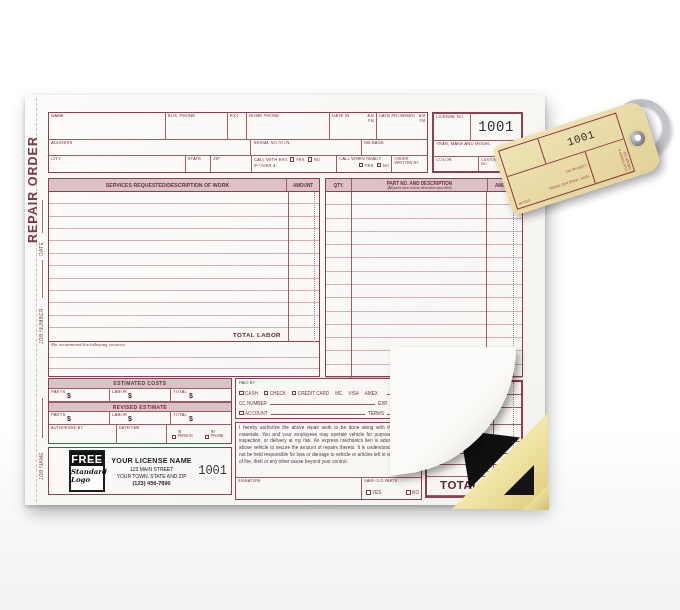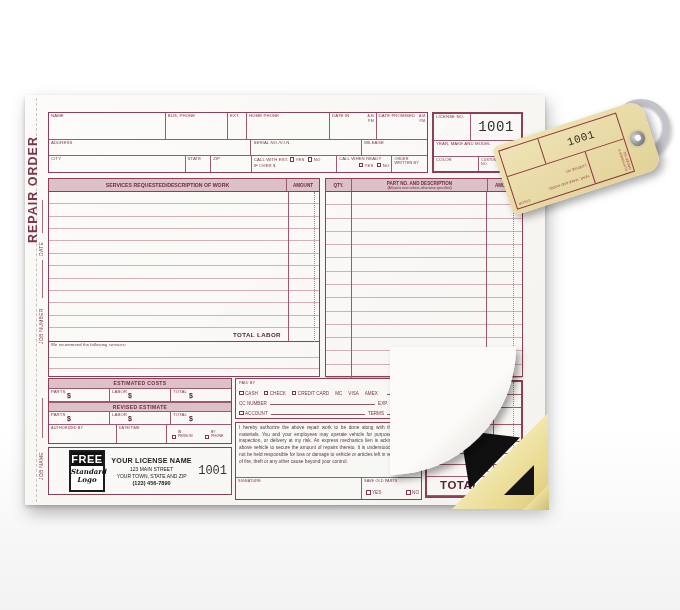--- a/index.html
+++ b/index.html
@@ -73,21 +73,21 @@
   .costrow{display:flex;height:14px;border-bottom:1px solid var(--ml);}
   .costrow .cell{flex:1;}
   .dollar{font-size:7px;font-weight:700;color:#4f2530;position:absolute;left:18px;top:3px;}
   .authrow{display:flex;flex:1;}
   .stack{font-size:3.5px;color:var(--txt);display:inline-block;vertical-align:middle;line-height:1.1;margin-right:3px;}
 
   
   .logorow{left:23px;top:352px;width:184px;height:48px;display:flex;align-items:center;}
   .freebox{width:36px;height:42px;border:2px solid #1c1c1c;background:#fff;margin-left:20px;flex:none;display:flex;flex-direction:column;}
   .freetop{background:#111;color:#fff;font-weight:700;font-size:11px;text-align:center;line-height:1.3;letter-spacing:.5px;}
-  .script{font-family:"DejaVu Serif",serif;font-style:italic;font-weight:700;font-size:7px;text-align:center;line-height:1.15;color:#111;padding-top:2px;}
+  .script{font-family:"DejaVu Serif",serif;font-style:italic;font-weight:700;font-size:7px;text-align:left;line-height:1.15;color:#111;padding-top:2px;}
   .cotext{flex:1;text-align:center;color:#201d1d;}
   .coname{font-size:7.2px;font-weight:700;letter-spacing:.2px;}
   .coaddr{font-size:5px;margin-top:1px;}
   .cophone{font-size:5.6px;font-weight:700;margin-top:1px;}
   .conum{font-size:12px;color:#333;margin-right:4px;}
 
   
   .paid{left:210px;top:283px;width:187px;height:41px;padding:1px 3px;}
   .payline{display:flex;align-items:flex-end;font-size:4.6px;color:var(--txt);height:10px;}
   .payline .sp{margin-right:6px;}

